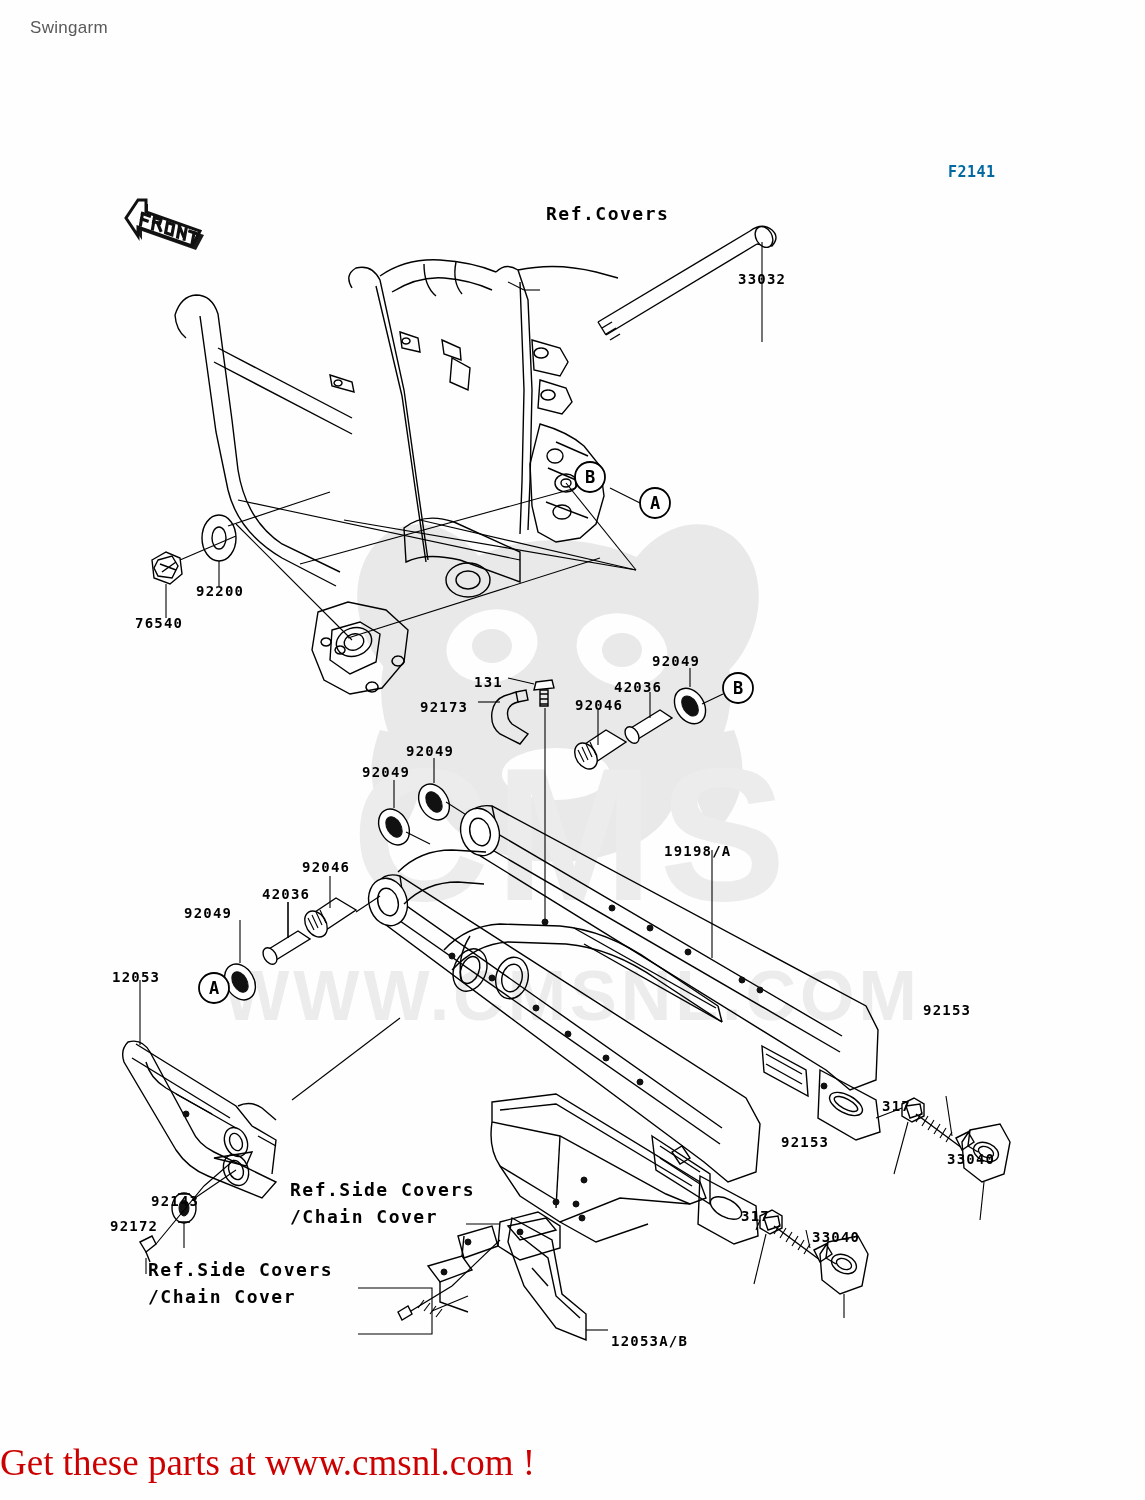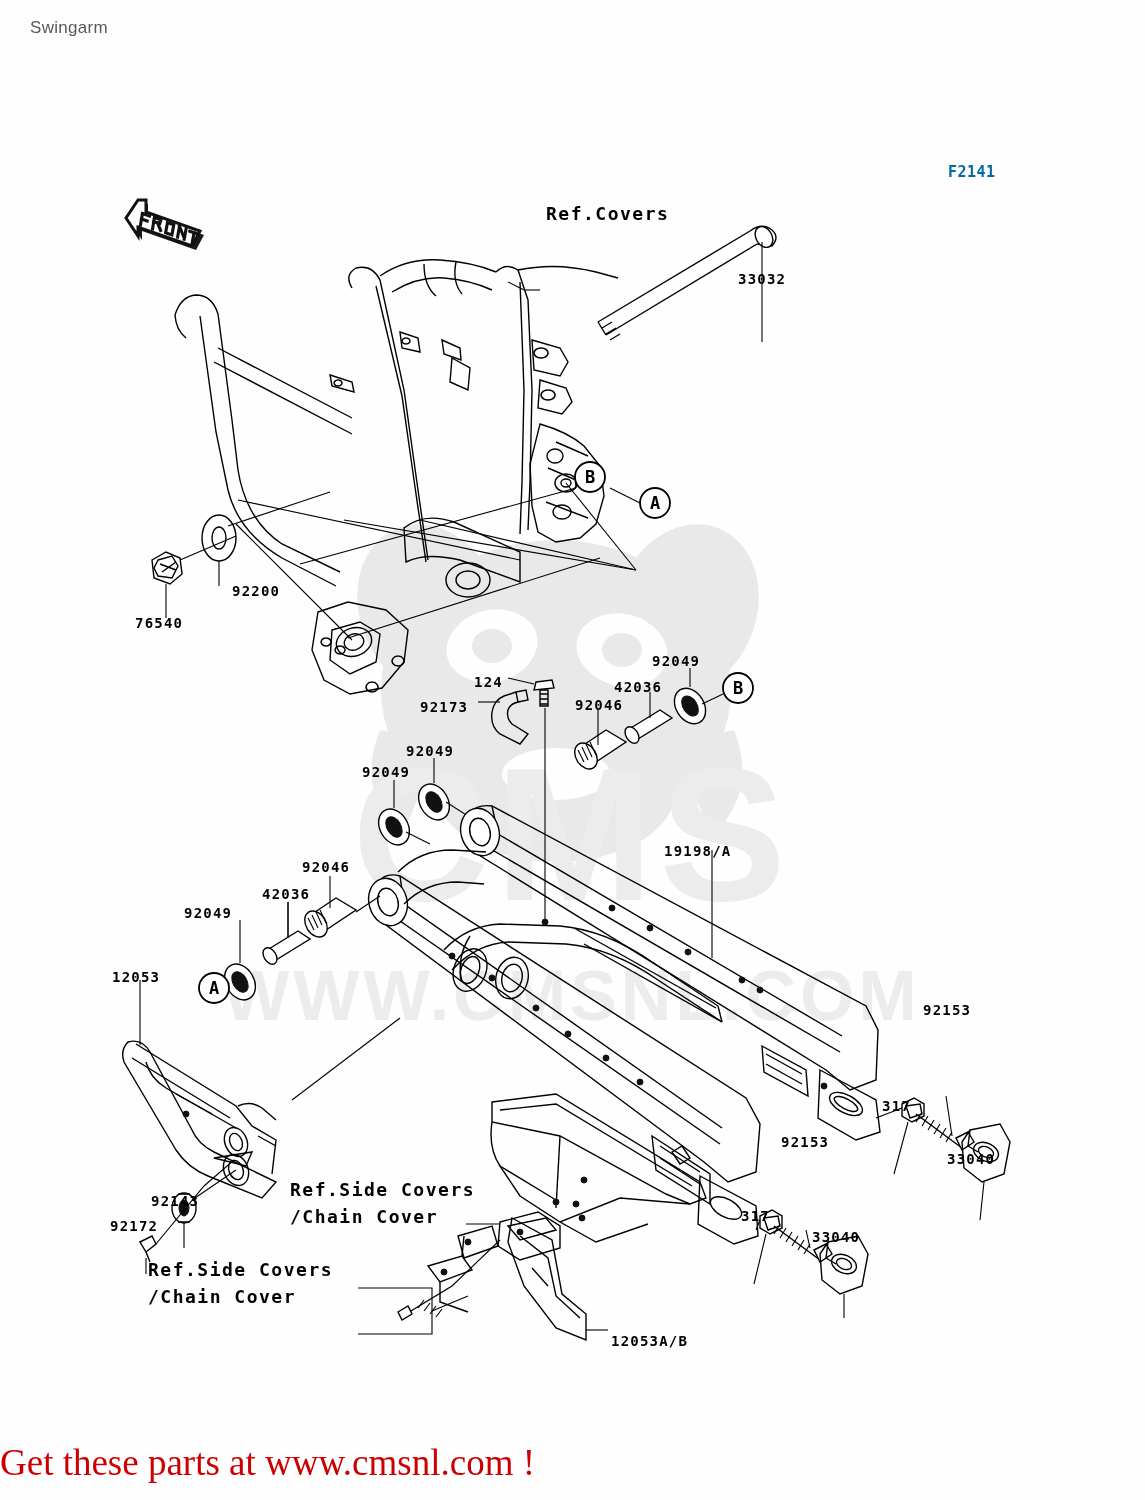--- a/index.html
+++ b/index.html
@@ -546,23 +546,23 @@
       <path class="thin" d="M756 1140 L760 1130"></path>
 
       <path class="thin" d="M524 200 L540 200"></path>
       <path class="thin" d="M524 200 L508 192"></path>
 
     </svg>
   </div>
 
   <div id="callout-layer">
       <div class="callout" id="c-33032" style="left: 738px; top: 270px;">33032</div>
-      <div class="callout" id="c-92200" style="left: 196px; top: 582px; margin-left: 36px;">92200</div>
+      <div class="callout" id="c-92200" style="left: 196px; top: 582px;">92200</div>
       <div class="callout" id="c-92015" style="left: 135px; top: 614px;">76540</div>
-      <div class="callout" id="c-187" style="left: 474px; top: 673px;">124</div>
+      <div class="callout" id="c-187" style="left: 474px; top: 673px;">131</div>
       <div class="callout" id="c-92173" style="left: 420px; top: 698px;">92173</div>
       <div class="callout" id="c-92046-top" style="left: 575px; top: 696px;">92046</div>
       <div class="callout" id="c-42036-top" style="left: 614px; top: 678px;">42036</div>
       <div class="callout" id="c-92049-top" style="left: 652px; top: 652px;">92049</div>
       <div class="callout" id="c-92049-midA" style="left: 406px; top: 742px;">92049</div>
       <div class="callout" id="c-92049-midB" style="left: 362px; top: 763px;">92049</div>
       <div class="callout" id="c-33001A" style="left: 664px; top: 842px;">19198/A</div>
       <div class="callout" id="c-92046-low" style="left: 302px; top: 858px;">92046</div>
       <div class="callout" id="c-42036-low" style="left: 262px; top: 885px;">42036</div>
       <div class="callout" id="c-92049-low" style="left: 184px; top: 904px;">92049</div>

